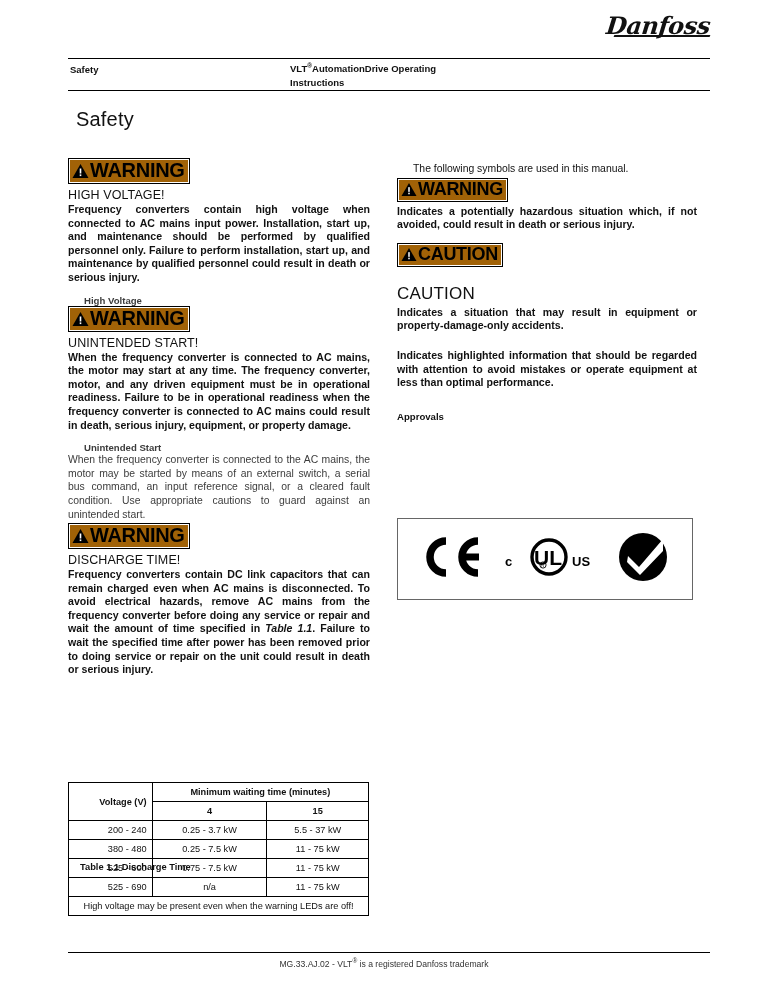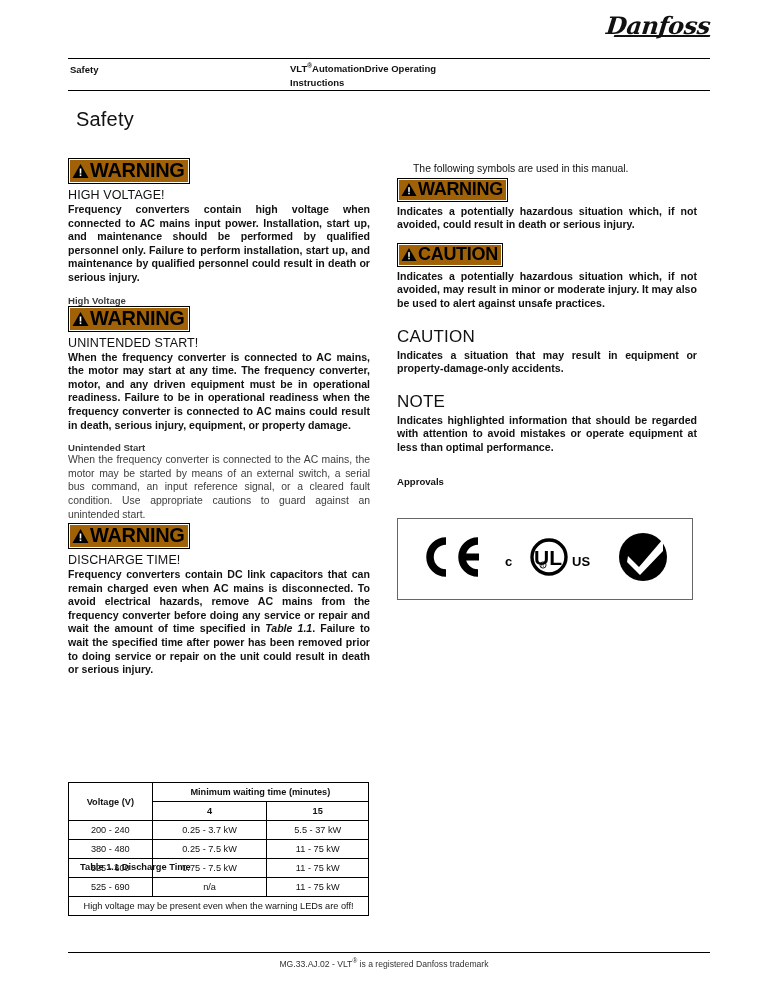--- a/index.html
+++ b/index.html
@@ -146,21 +146,21 @@
     font-weight: bold;
     color: #111;
     line-height: 13.6px;
     text-align: justify;
     margin: 0 0 2px 0;
   }
   .sub-head {
     font-size: 9.6px;
     font-weight: bold;
     color: #3c3c3c;
-    margin: 10px 0 0 0;
+    margin: 10px 0 0 16px;
   }
   .sub-body {
     font-size: 10.4px;
     font-weight: normal;
     color: #3c3c3c;
     line-height: 13.6px;
     text-align: justify;
     margin: 0 0 2px 0;
   }
   .small-head {
@@ -225,21 +225,21 @@
     border: 1px solid #000;
     padding: 3px 5px;
     font-weight: normal;
     line-height: 12px;
   }
   table.discharge th {
     font-weight: bold;
     margin-top: 44px;
   }
   .tc { text-align: center; }
-  .tl { text-align: center; }
+  .tl { text-align: right; }
   .table-caption {
     position: absolute;
     left: 80px;
     top: 862px;
     font-size: 9.3px;
     font-weight: bold;
     color: #111;
   }
 
   
@@ -354,32 +354,30 @@
     
     <div class="alert-box small">
       <span class="tri">
         <svg width="16" height="15" viewBox="0 0 17 16">
             <polygon points="8.5,1 16.5,15 0.5,15" fill="#000"></polygon>
             <rect x="7.7" y="5.5" width="1.6" height="5" fill="#fff"></rect>
             <rect x="7.7" y="11.4" width="1.6" height="1.7" fill="#fff"></rect>
           </svg>
       </span><span class="word">CAUTION</span>
     </div>
-    <div class="alert-body">Indicates a potentially hazardous situation which, if not avoided, may result in minor or moderate injury. It may also be used to alert against unsafe practices.</div>
 
     <div class="gap-md"></div>
 
     
     <div class="big-head">CAUTION</div>
     <div class="alert-body">Indicates a situation that may result in equipment or property-damage-only accidents.</div>
 
     <div class="gap-md"></div>
 
     
-    <div class="big-head">NOTE</div>
     <div class="alert-body">Indicates highlighted information that should be regarded with attention to avoid mistakes or operate equipment at less than optimal performance.</div>
 
     <div class="gap-lg"></div>
 
     <div class="small-head">Approvals</div>
   </div>
 
   <div class="approvals-box">
     <div class="marks-row">
 

